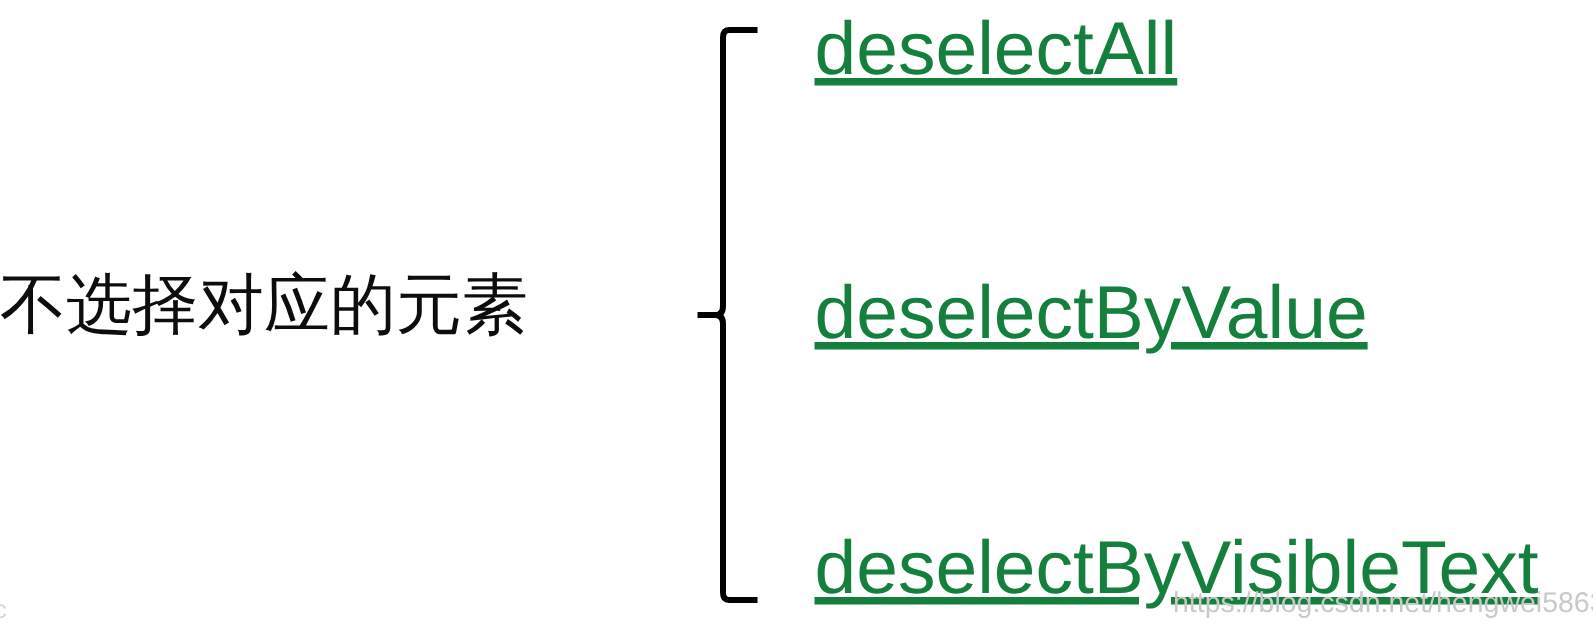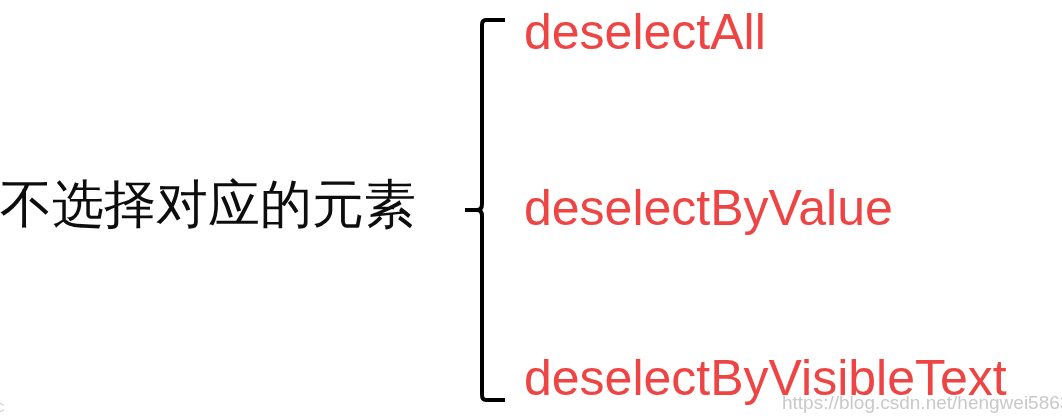--- a/index.html
+++ b/index.html
@@ -18,21 +18,21 @@
     background: #ffffff;
     overflow: hidden;
   }
 
   
   .left-label {
     position: absolute;
     left: 0px;
     top: 174px;
     width: 440px;
-    font-size: 52px;
+    font-size: 44px;
     line-height: 60px;
     letter-spacing: 0px;
     color: #0d0d0d;
     white-space: nowrap;
     font-weight: 400;
   }
 
   
   .brace {
     position: absolute;
@@ -43,26 +43,27 @@
   }
   .brace svg {
     display: block;
     width: 52px;
     height: 384px;
   }
 
   
   .branch {
     position: absolute;
-    left: 524px;
+    left: 543px;
     font-size: 50px;
     line-height: 56px;
     white-space: nowrap;
-    color: #ef4444;
+    color: #15803d;
     font-weight: 400;
+    text-decoration: underline;
   }
   .branch-0 { top: 4px; }
   .branch-1 { top: 180px; }
   .branch-2 { top: 350px; }
 
   
   .watermark {
     position: absolute;
     color: #c9c9c9;
     font-size: 19px;

